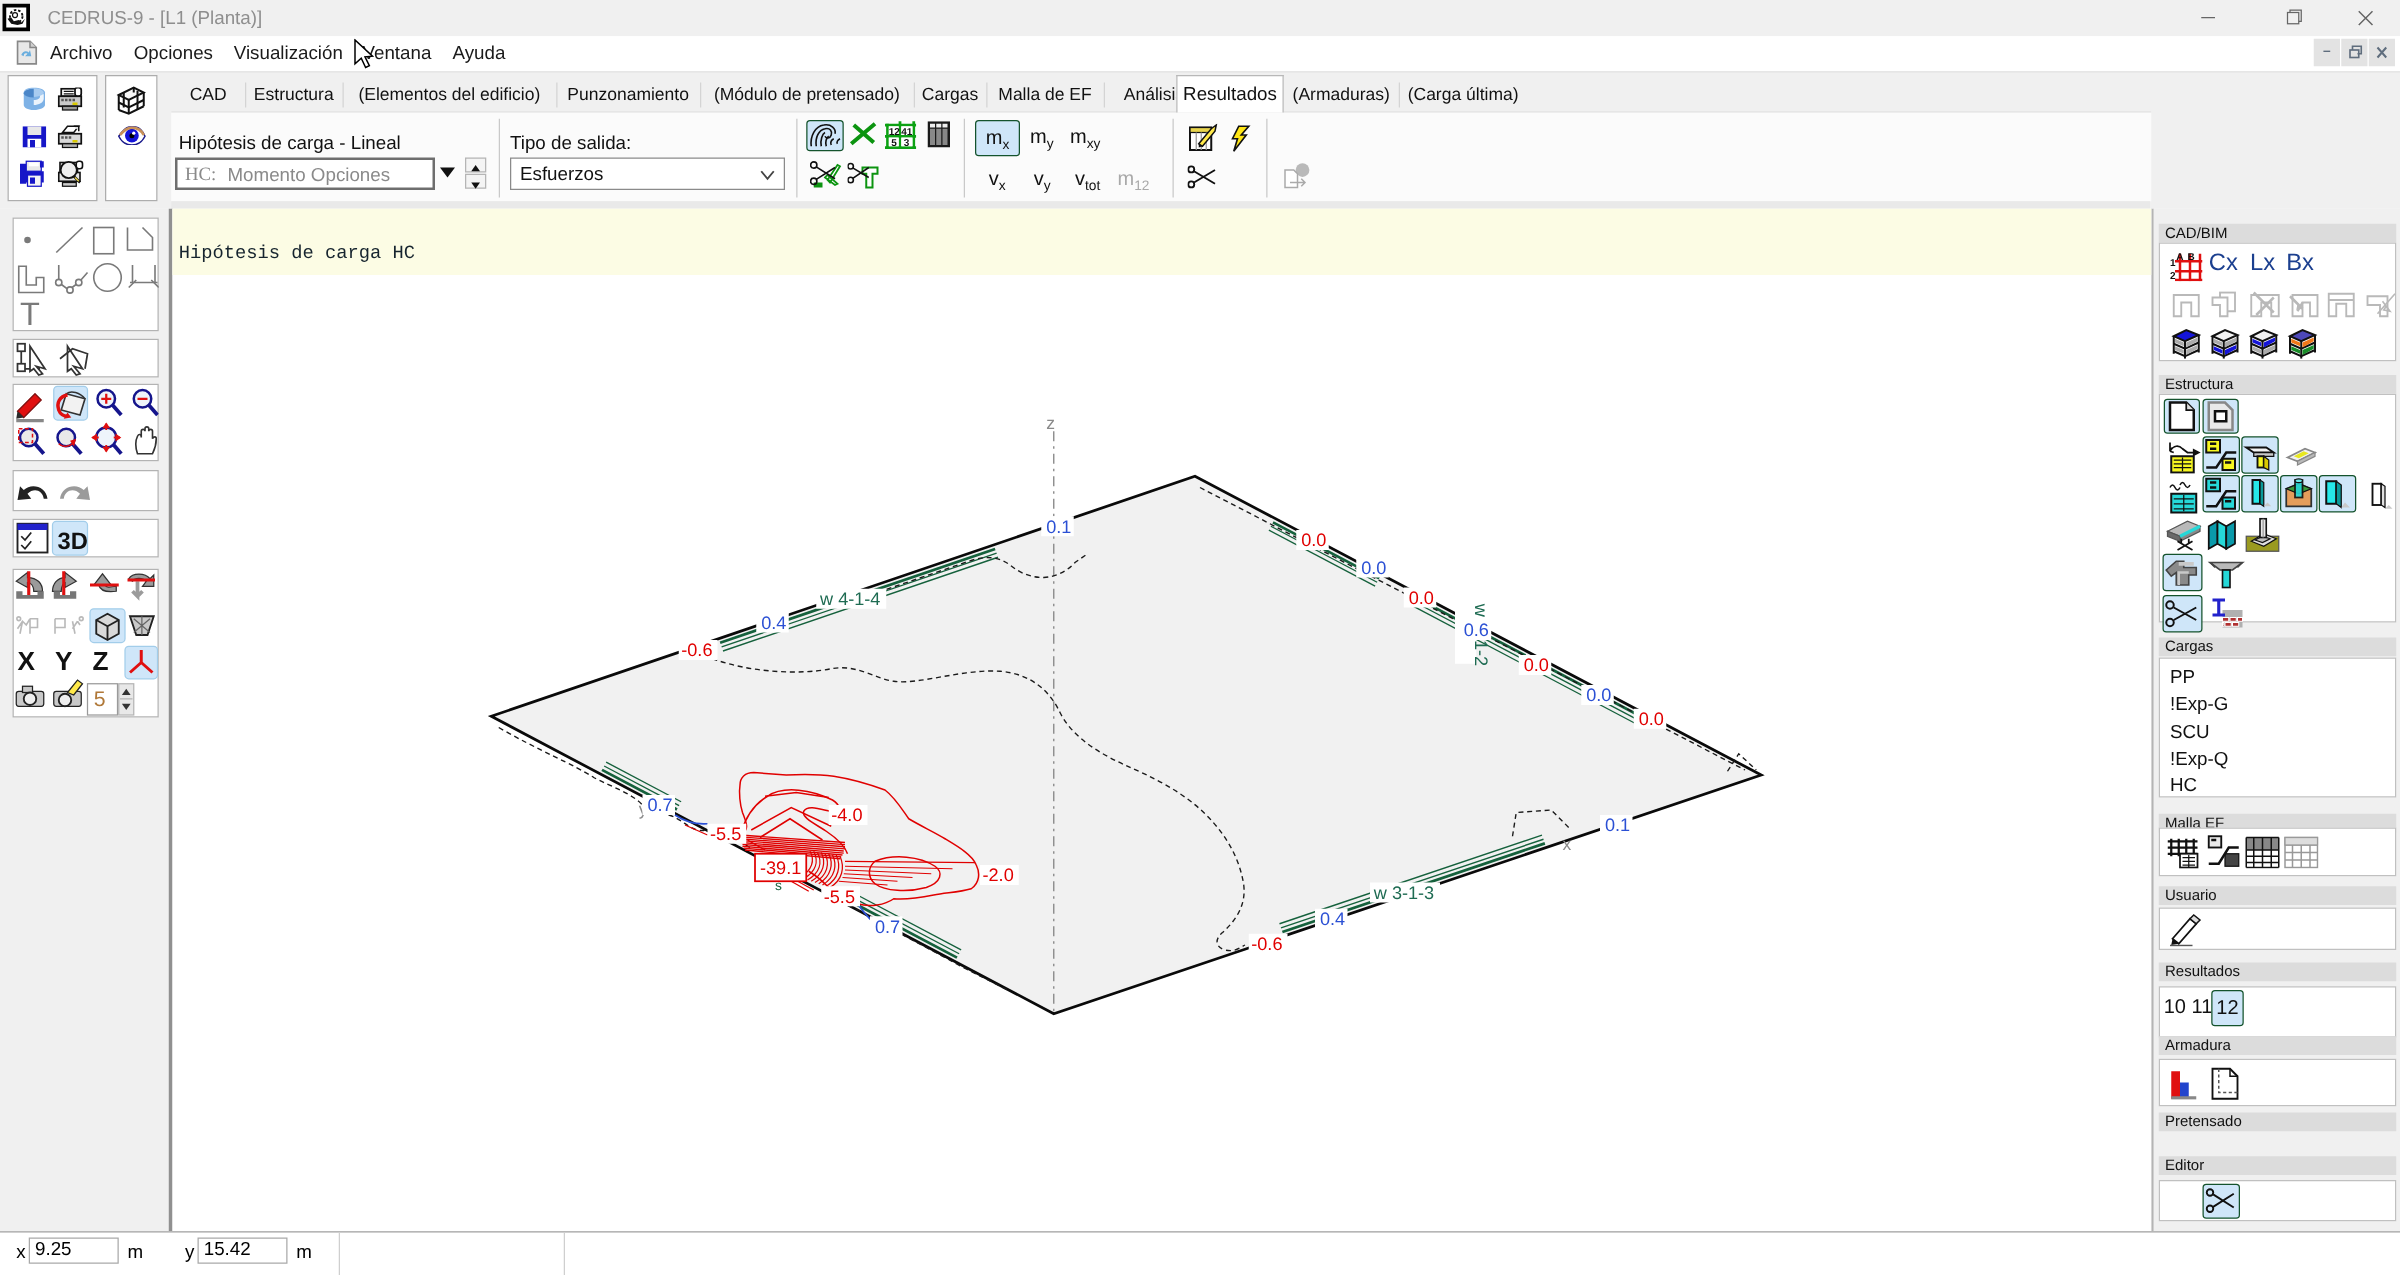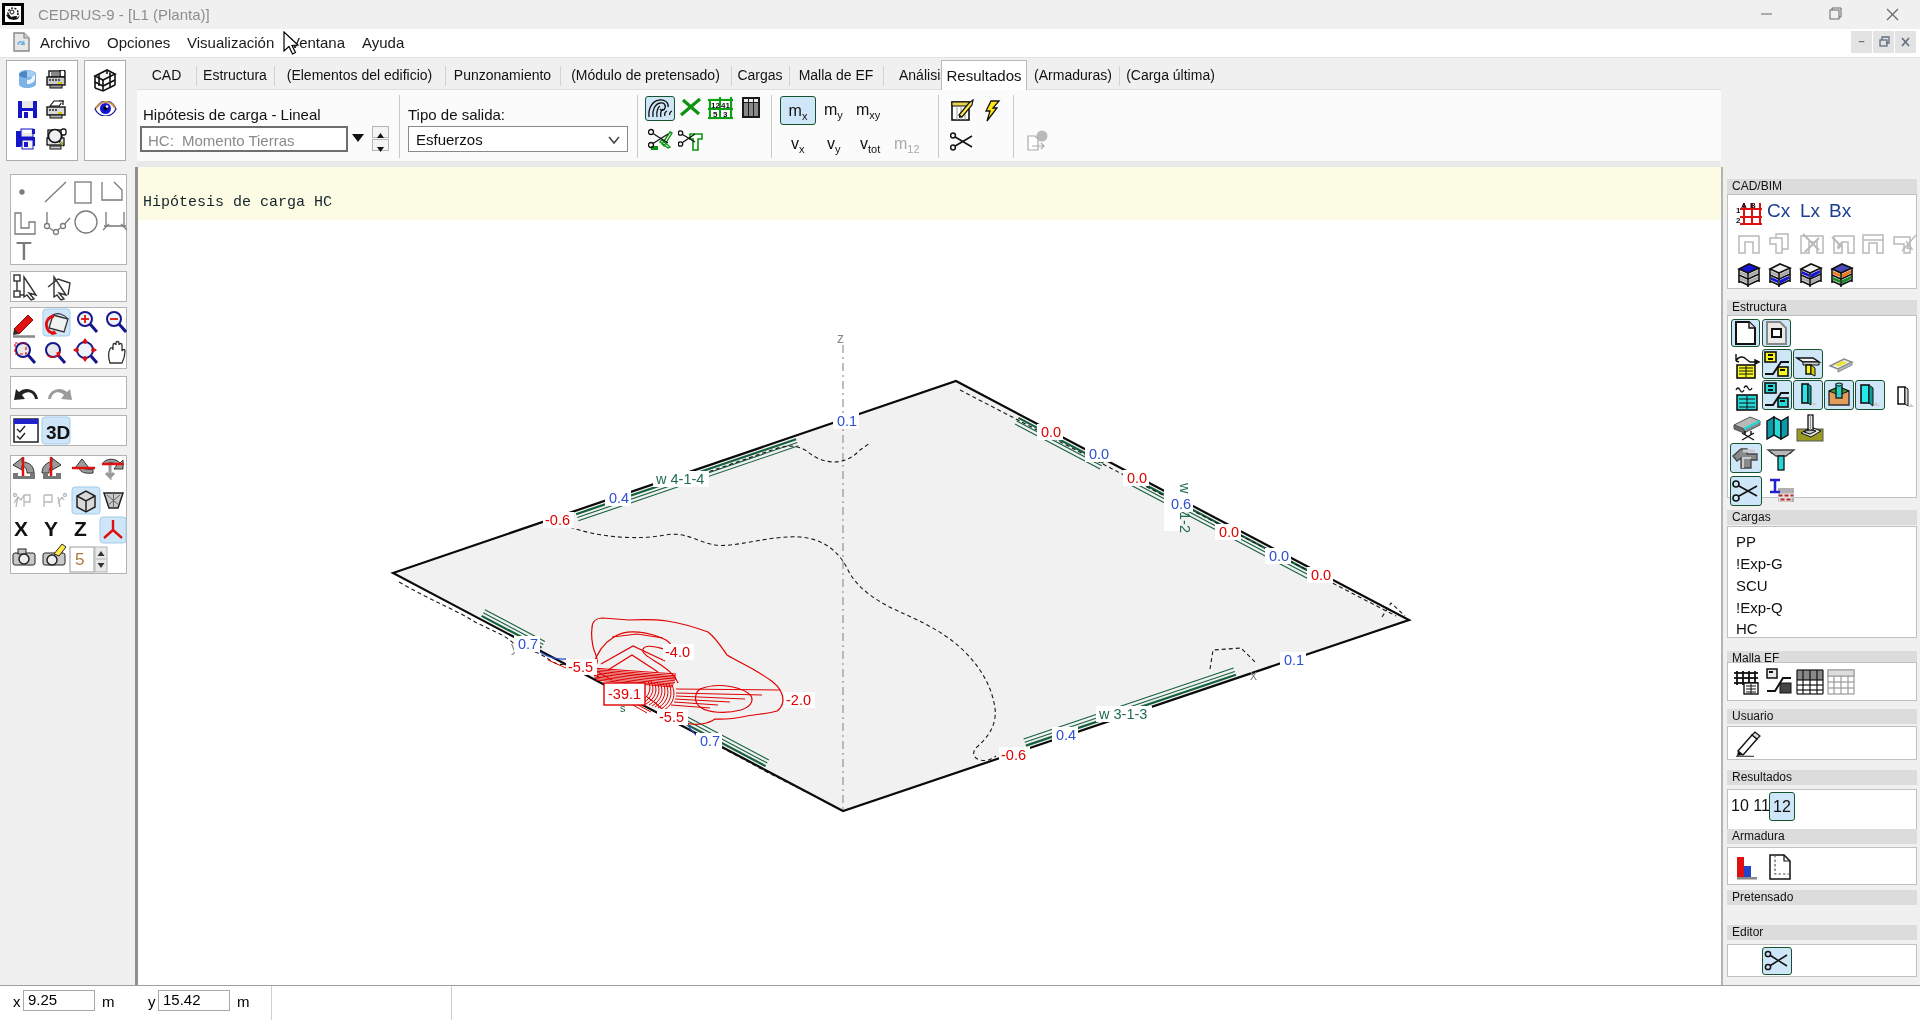--- a/index.html
+++ b/index.html
@@ -171,22 +171,22 @@
 <div class="abs tabsep" style="left:731px;"></div>
 <div class="abs tabsep" style="left:789px;"></div>
 <div class="abs tabsep" style="left:883px;"></div>
 <div class="abs tabsep" style="left:1119px;"></div>
 <div class="abs tab" id="tab-active" style="left:941px; width:86px;">Resultados</div>
 <div class="abs tab" style="left:1027px; width:92px;">(Armaduras)</div>
 <div class="abs tab" style="left:1119px; width:103px;">(Carga última)</div>
 
 <div class="abs" style="left:143px; top:106px; font-size:15px; color:#111;">Hipótesis de carga - Lineal</div>
 <div class="abs combo" style="left:140px; top:126px; width:208px; height:26px; border:2px solid #6e6e6e;">
-  <span class="abs" style="left:6px; top:4px; font-size:15px; color:#8a8a8a;">HC:</span>
-  <span class="abs" style="left:40px; top:4px; font-size:15px; color:#8a8a8a;">Momento Tierras</span>
+  <span class="abs" style="left:6px; top:4px; font-size:15px; color:#8a8a8a;font-family:Liberation Serif, serif;">HC:</span>
+  <span class="abs" style="left:40px; top:4px; font-size:15px; color:#8a8a8a;">Momento Opciones</span>
 </div>
 <div class="abs" style="left:352px; top:134px; width:0; height:0; border-left:6px solid transparent; border-right:6px solid transparent; border-top:8px solid #111;"></div>
 <div class="abs" style="left:372px; top:126px; width:17px; height:12px; border:1px solid #b5b5b5; background:#f4f4f4;"><svg width="15" height="10">
       <path d="M7.5 2 L11 7 L4 7 Z" fill="#111"></path>
     </svg></div>
 <div class="abs" style="left:372px; top:139px; width:17px; height:12px; border:1px solid #b5b5b5; background:#f4f4f4;"><svg width="15" height="10">
       <path d="M7.5 8 L11 3 L4 3 Z" fill="#111"></path>
     </svg></div>
 <div class="abs vsep" style="left:399px; top:95px; height:63px;"></div>
 <div class="abs" style="left:408px; top:106px; font-size:15px; color:#111;">Tipo de salida:</div>

